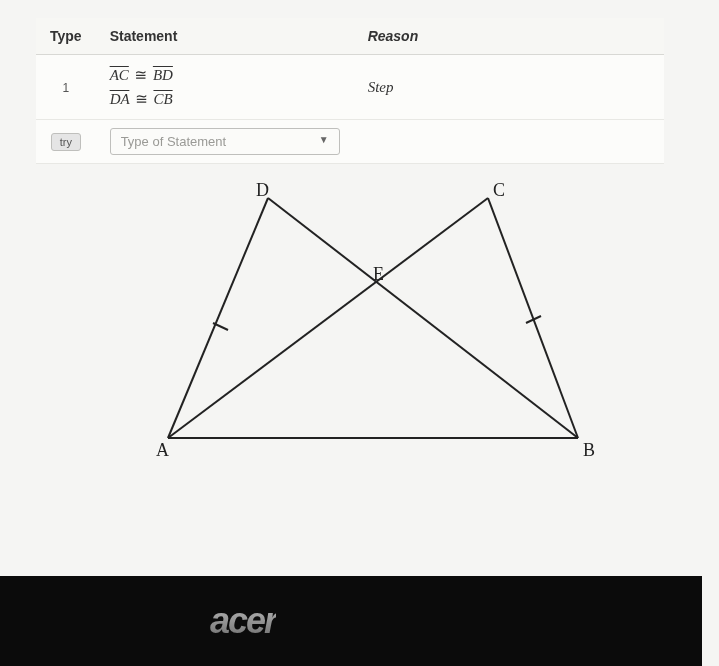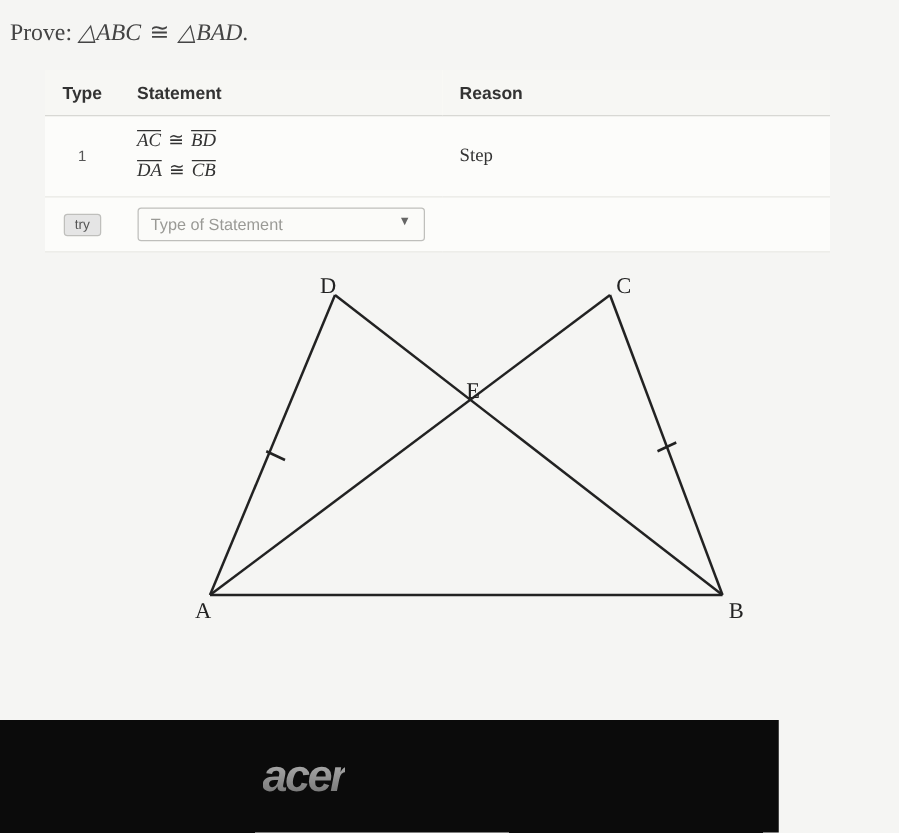--- a/index.html
+++ b/index.html
@@ -50,21 +50,21 @@
   }
   table.proof td {
     padding: 8px 14px;
     border-bottom: 1px solid #e8e8e4;
     font-size: 15px;
     vertical-align: middle;
     font-family: 'Times New Roman', serif;
   }
   .step-col { width: 56px; text-align: center; }
   .stmt-col { width: 250px; }
-  .reason-col { width: 310px; }
+  .reason-col { width: 310px; font-style: italic; }
   .stepnum {
     font-family: Arial, sans-serif;
     font-size: 12px;
     color: #555;
   }
   .stmt-line { line-height: 1.6; font-style: italic; }
   .try-btn {
     display: inline-block;
     border: 1px solid #bfbfbc;
     border-radius: 3px;
@@ -111,21 +111,21 @@
   }
   svg.figure text {
     font-family: 'Times New Roman', serif;
     font-size: 18px;
     fill: #222;
   }
   .bezel {
     position: absolute;
     left: 0;
     top: 576px;
-    width: 623px;
+    width: 702px;
     height: 90px;
     background: #0b0b0b;
   }
   .brand {
     position: absolute;
     left: 210px;
     top: 24px;
     font-family: Arial, Helvetica, sans-serif;
     font-weight: bold;
     font-size: 36px;
@@ -136,26 +136,20 @@
     background-clip: text;
     color: transparent;
   }
 </style>
 </head>
 <body>
 
 <div class="content">
 
 
-  <div class="prove">
-    <span>Prove:</span>
-    <span class="tri"><span>△</span><span>ABC</span></span>
-    <span class="cong">≅</span>
-    <span class="tri"><span>△</span><span>BAD</span></span><span>.</span>
-  </div>
 
   <table class="proof">
     <thead>
       <tr>
         <th class="step-col">Type</th>
         <th class="stmt-col">Statement</th>
         <th class="reason-col">Reason</th>
       </tr>
     </thead>
     <tbody>

